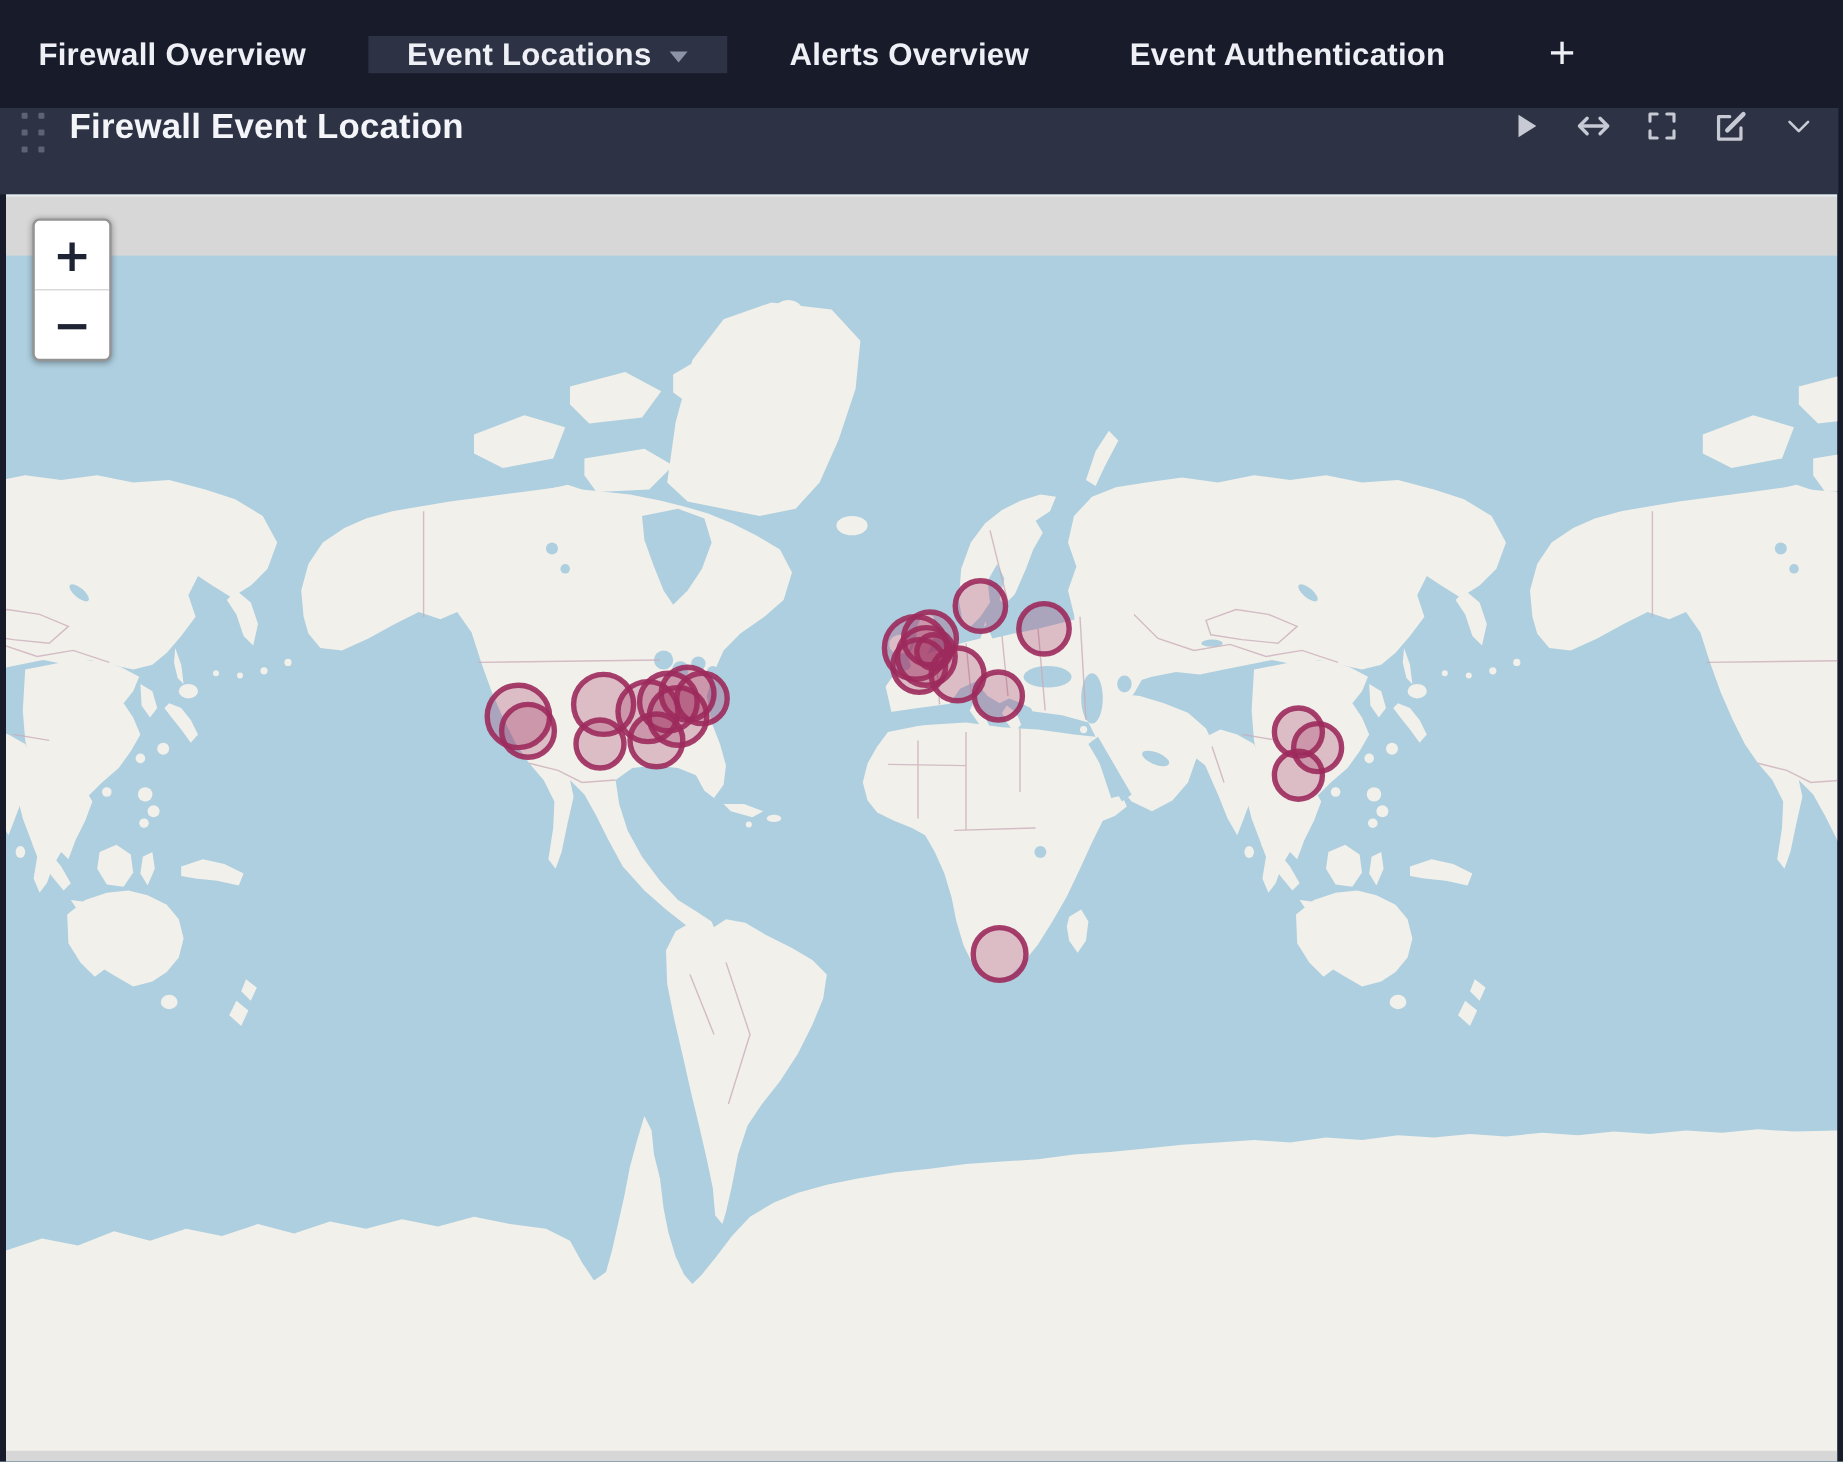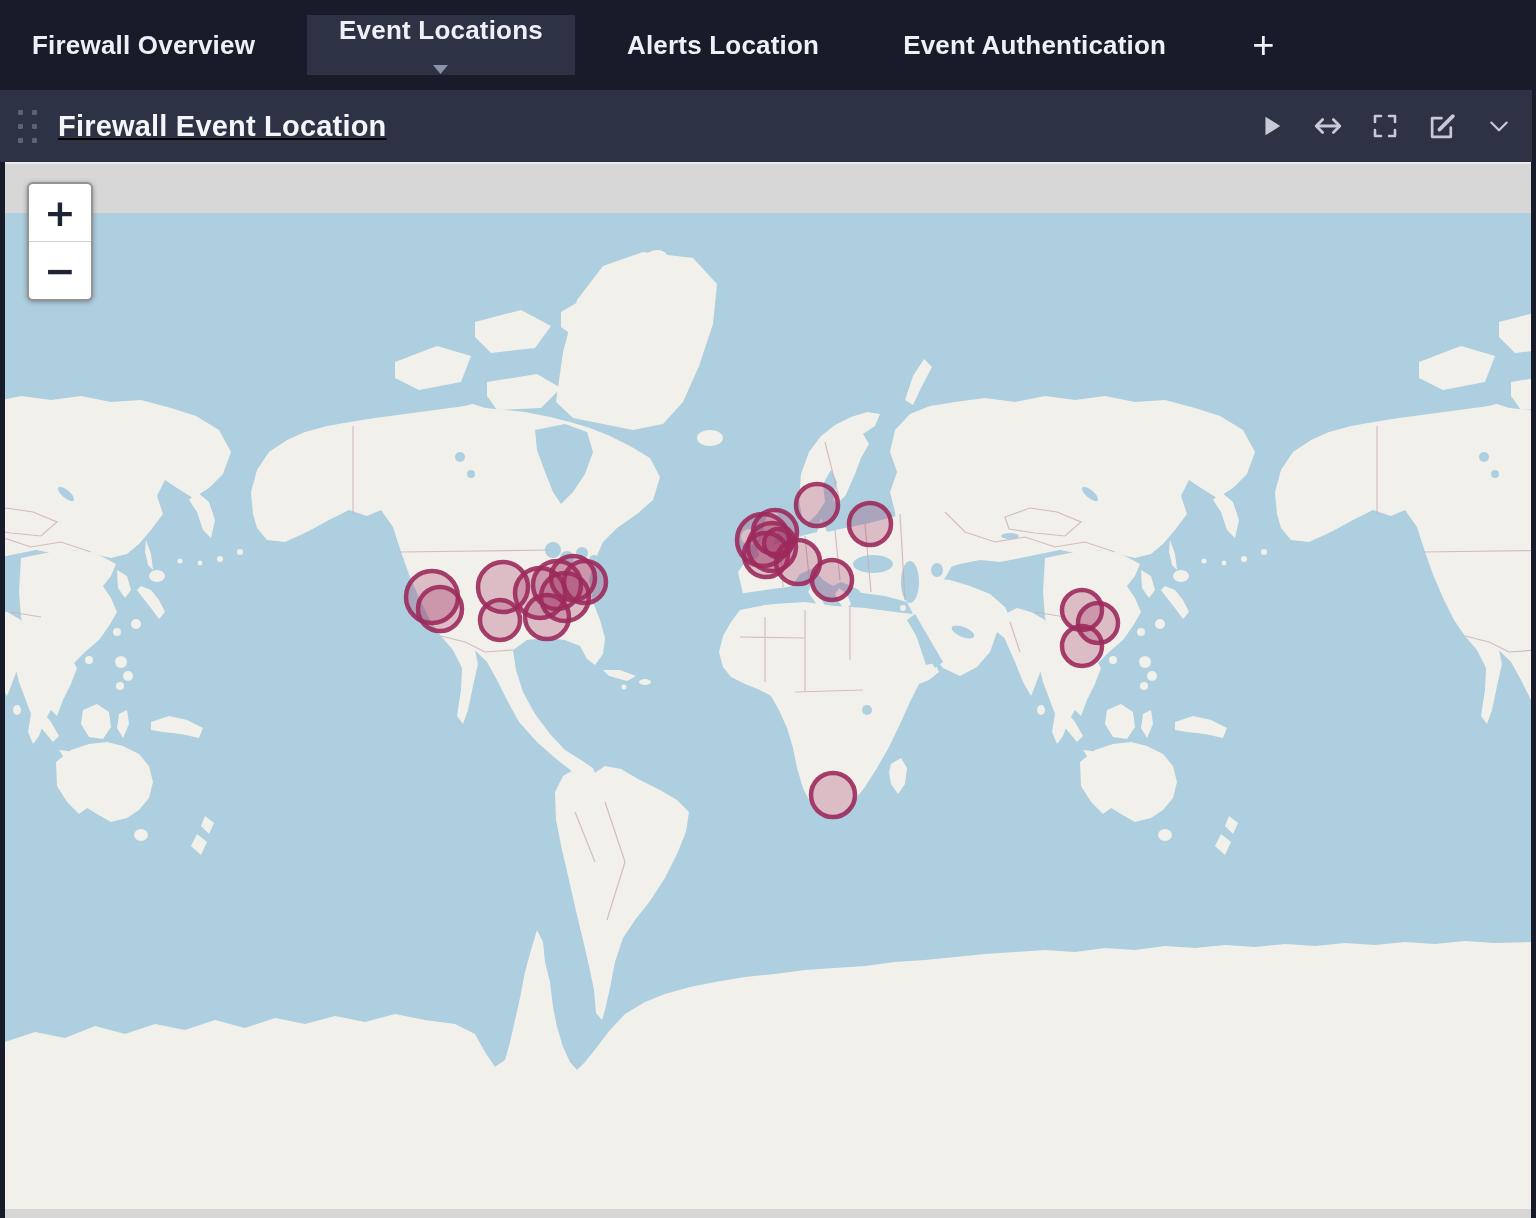--- a/index.html
+++ b/index.html
@@ -15,31 +15,31 @@
     background:var(--tabbar_bg,#171b2a);
     display:flex;align-items:center;gap:20px;
   }
   .tab{
     display:flex;align-items:center;gap:14px;
     padding:0 32px;cursor:pointer;
     color:var(--tab_text,#eef0f6);
     font-size:26px;font-weight:700;letter-spacing:.2px;
     white-space:nowrap;
   }
-  .tab.active{background:var(--panel_bg,#2d3245);flex-direction:column;}
+  .tab.active{background:var(--panel_bg,#2d3245);}
   .tab .caret{width:17px;height:11px;margin-top:4px;}
   .add-tab{
     display:flex;align-items:center;padding:0 34px;
     color:var(--tab_text,#eef0f6);font-size:38px;font-weight:400;cursor:pointer;
   }
   
   .panel-header{
     position:absolute;top:90px;left:0;right:4px;height:72px;
     background:var(--panel_bg,#2d3245);
-    display:flex;align-items:center;text-decoration:underline;
+    display:flex;align-items:flex-start;
   }
   .drag-handle{
     width:26px;height:40px;margin-left:14px;
     display:grid;grid-template-columns:5px 5px;grid-template-rows:5px 5px 5px;
     gap:9px 9px;align-content:center;justify-content:center;cursor:grab;
   }
   .drag-handle i{background:var(--dots,#5d6374);border-radius:1px;display:block;}
   .panel-title{
     margin-left:18px;color:var(--title_text,#f4f5f8);
     font-size:29px;font-weight:700;letter-spacing:.2px;
@@ -78,21 +78,21 @@
   <div class="tab">
     <span>Firewall Overview</span>
   </div>
   <div class="tab active">
     <span>Event Locations</span>
     <svg class="caret" viewBox="0 0 17 11">
         <polygon points="1,1 16,1 8.5,10" fill="#8d93a6"></polygon>
       </svg>
   </div>
   <div class="tab">
-    <span>Alerts Location</span>
+    <span>Alerts Overview</span>
   </div>
   <div class="tab">
     <span>Event Authentication</span>
   </div>
   <div class="add-tab">
     <span>+</span>
   </div>
 </div>
 
 <div class="panel-header">

